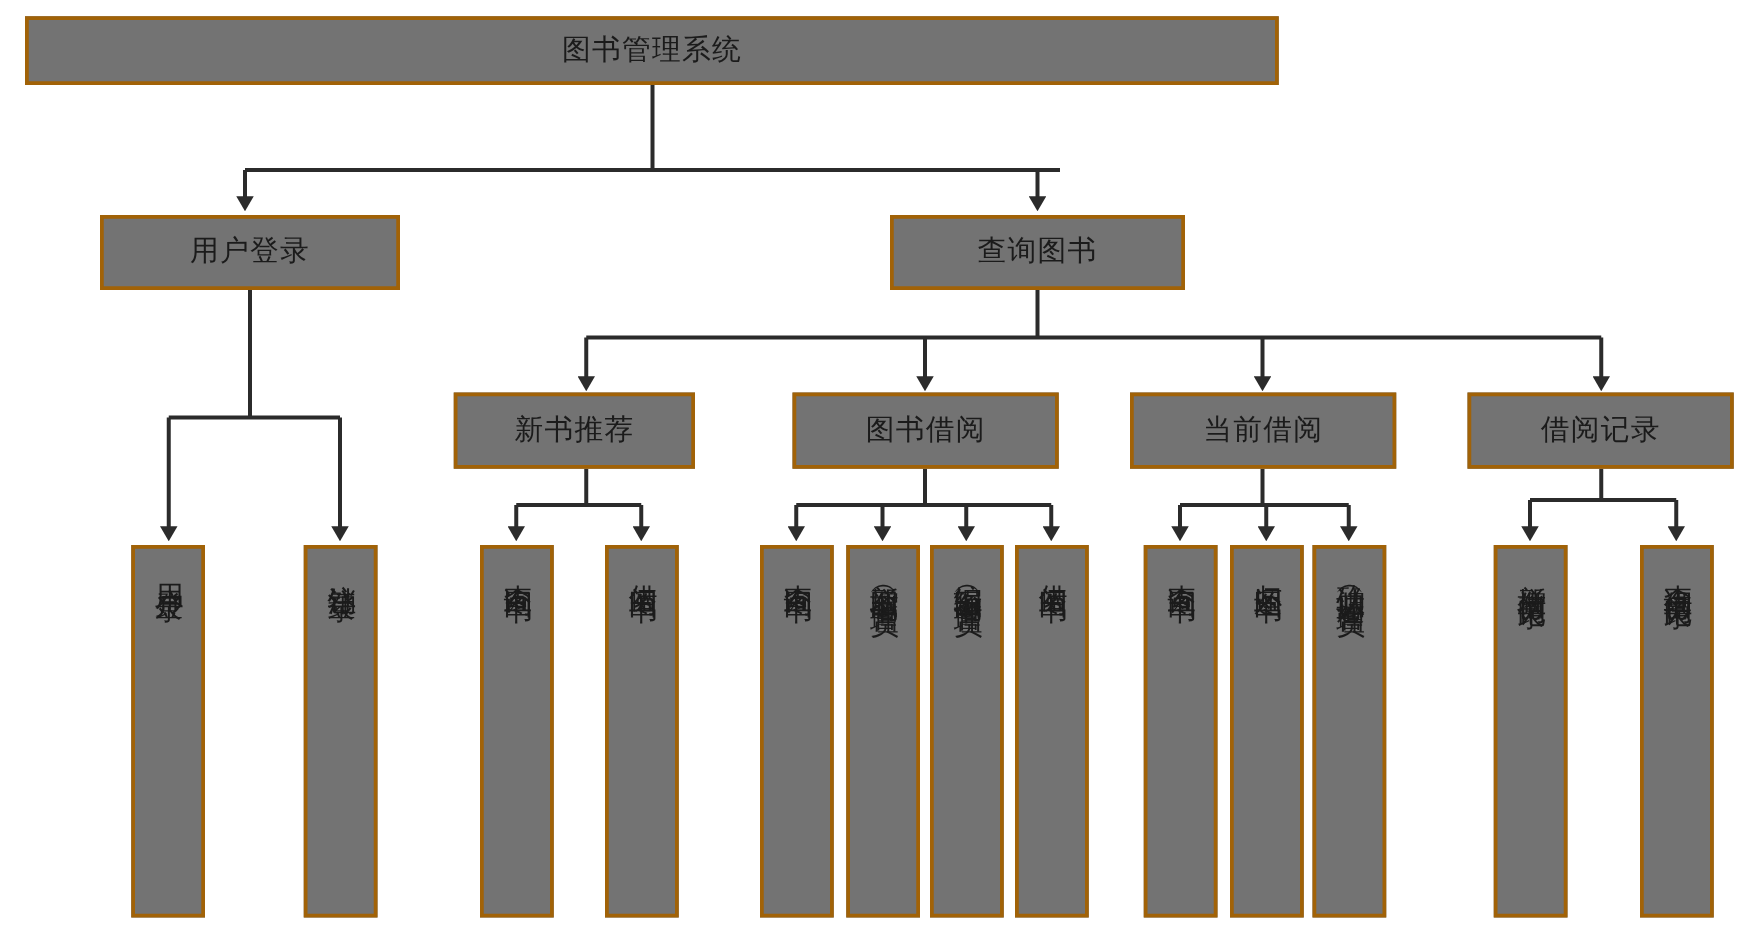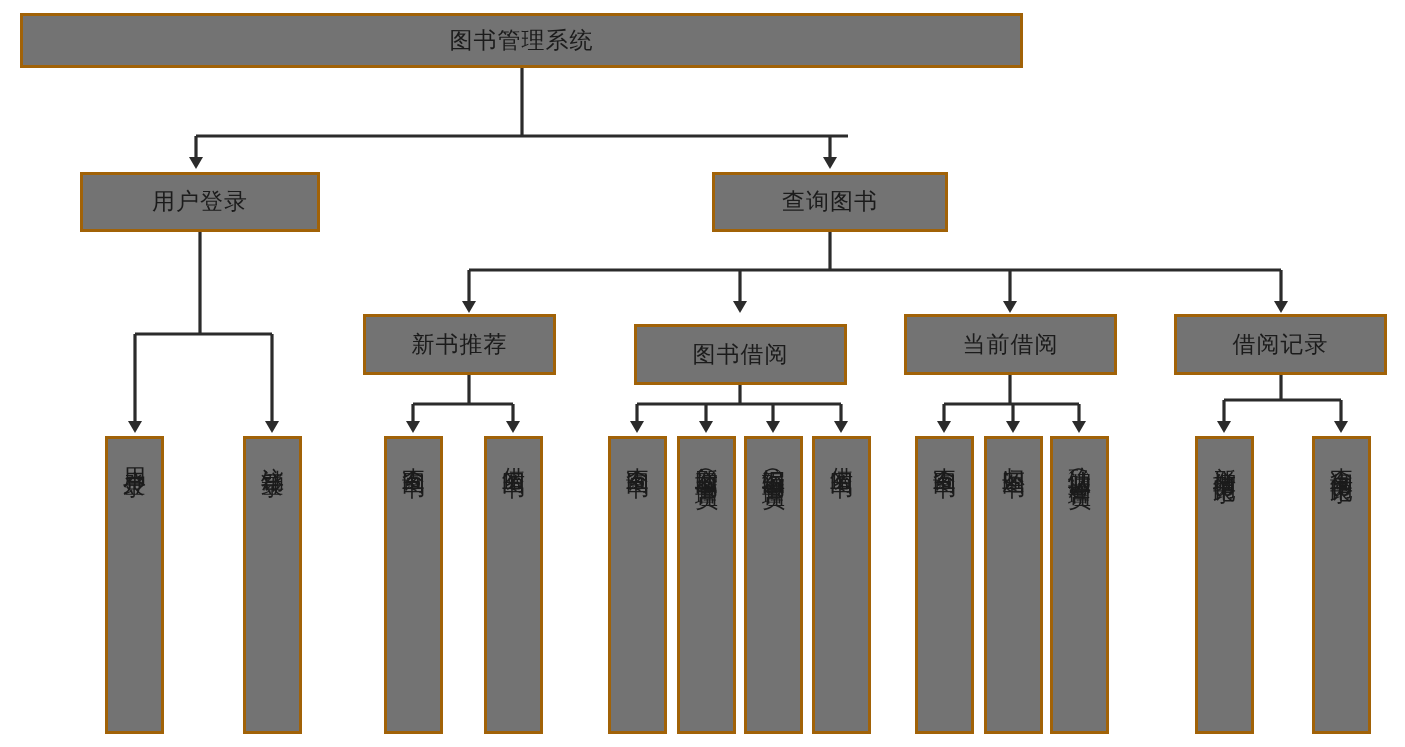--- a/index.html
+++ b/index.html
@@ -125,21 +125,21 @@
   <div class="node h" style="left:80px;top:172px;width:240px;height:60px;">
     <span class="lbl">用户登录</span>
   </div>
   <div class="node h" style="left:712px;top:172px;width:236px;height:60px;">
     <span class="lbl">查询图书</span>
   </div>
 
   <div class="node h" style="left:363px;top:314px;width:193px;height:61px;">
     <span class="lbl">新书推荐</span>
   </div>
-  <div class="node h" style="left:634px;top:324px;width:213px;height:61px;align-items:center;">
+  <div class="node h" style="left:634px;top:314px;width:213px;height:61px;align-items:center;">
     <span class="lbl">图书借阅</span>
   </div>
   <div class="node h" style="left:1174px;top:314px;width:213px;height:61px;">
     <span class="lbl">借阅记录</span>
   </div>
   <div class="node h" style="left:904px;top:314px;width:213px;height:61px;">
     <span class="lbl">当前借阅</span>
   </div>
 
   <div class="node v" style="left:105px;top:436px;width:59px;height:298px;">

